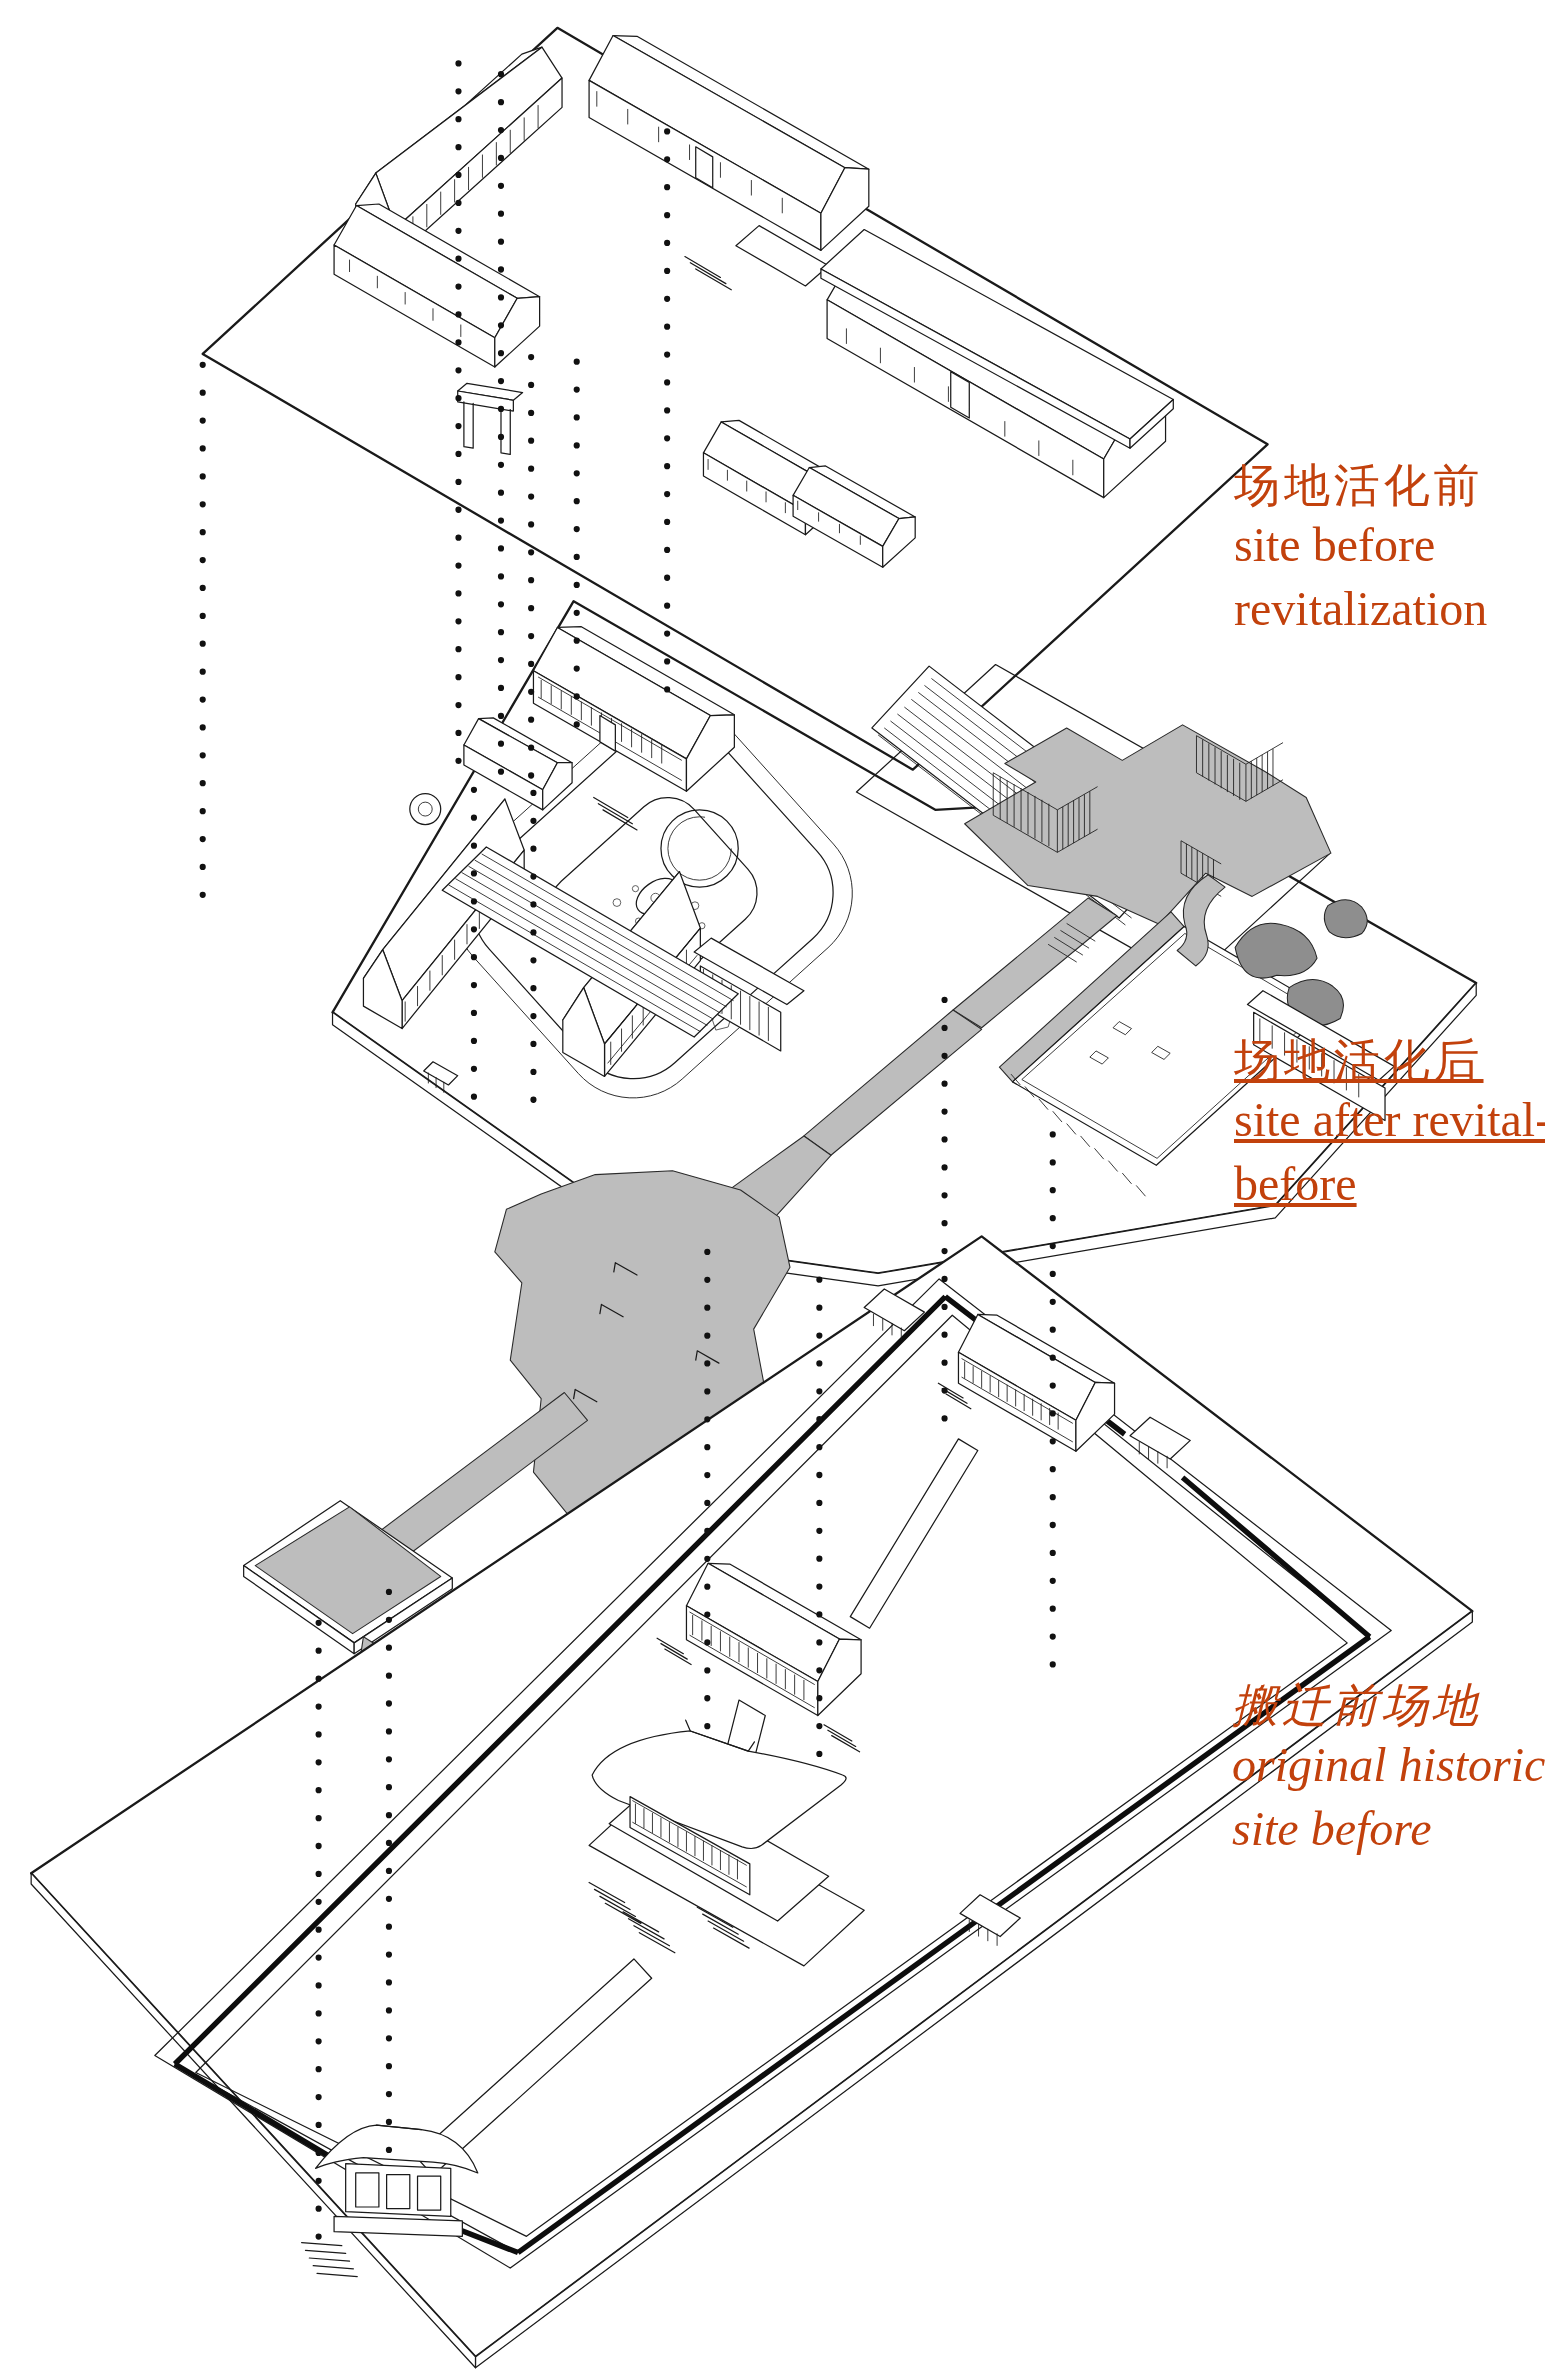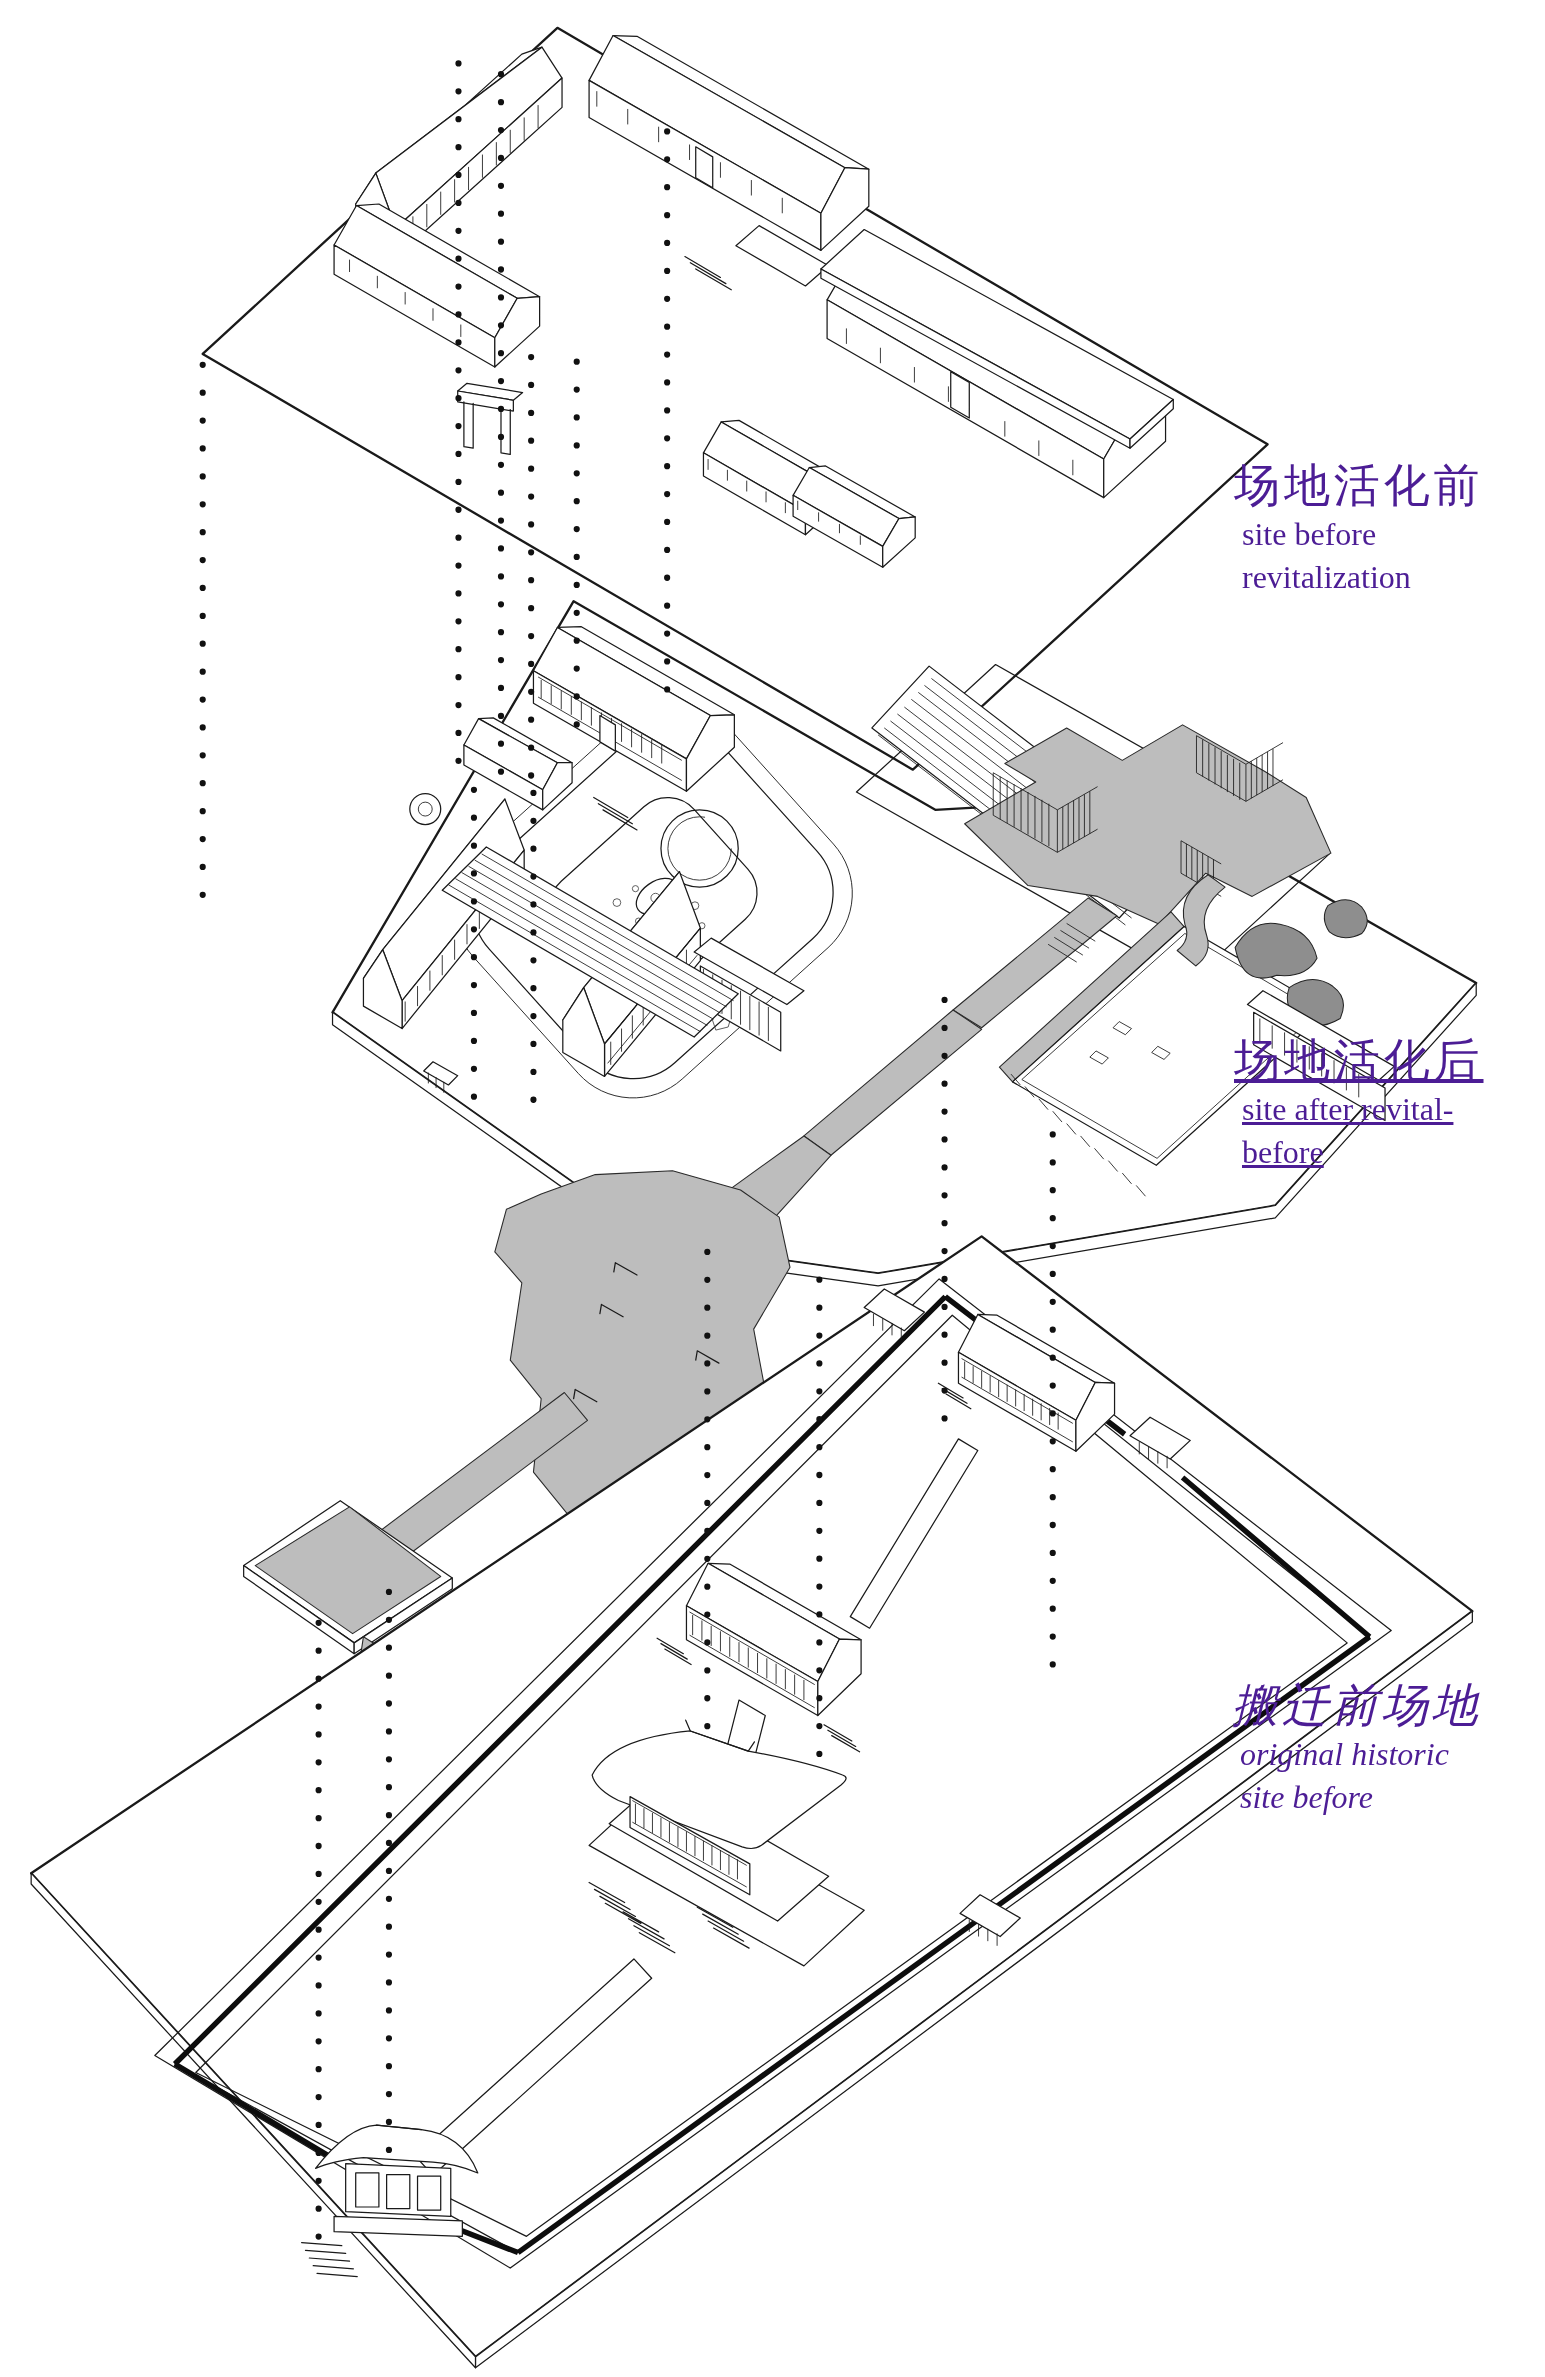--- a/index.html
+++ b/index.html
@@ -1,21 +1,21 @@
 <!DOCTYPE html>
 <html style="font-size:12.4px"><head>
 <meta charset="utf-8">
 <style>
   html,body{margin:0;padding:0;background:#ffffff;}
   .stage{position:relative;width:1546px;height:2377px;background:var(--bg,#fff);overflow:hidden;
          font-family:"Liberation Serif","DejaVu Serif",serif;}
   .stage svg{position:absolute;left:0;top:0;}
-  .layer-label{position:absolute;color:#4c1d95;}
+  .layer-label{position:absolute;color:#c2410c;}
   .layer-label .zh{font-size:46px;letter-spacing:3.9px;line-height:1.18;white-space:nowrap;}
-  .layer-label .en{font-size:32px;line-height:1.32;white-space:nowrap;margin-left:8px;}
+  .layer-label .en{font-size:48px;line-height:1.32;white-space:nowrap;}
   
   .ln{fill:none;stroke:#1a1a1a;stroke-width:1.6;stroke-linejoin:round;stroke-linecap:round;}
   .face{fill:#ffffff;stroke:#1a1a1a;stroke-width:1.6;stroke-linejoin:round;}
   .plate{fill:#ffffff;stroke:#1a1a1a;stroke-width:3;stroke-linejoin:round;}
   .thin{fill:none;stroke:#1a1a1a;stroke-width:1.1;}
   .gray{fill:var(--pathgray,#bdbdbd);stroke:#2a2a2a;stroke-width:1.4;stroke-linejoin:round;}
   .rock{fill:var(--rockgray,#8e8e8e);stroke:#222;stroke-width:1.3;}
   .thick{fill:none;stroke:#0d0d0d;stroke-width:7;stroke-linecap:butt;}
   .dots{fill:none;stroke:#111;stroke-width:8;stroke-linecap:round;stroke-dasharray:0.1 36;}
 </style>

